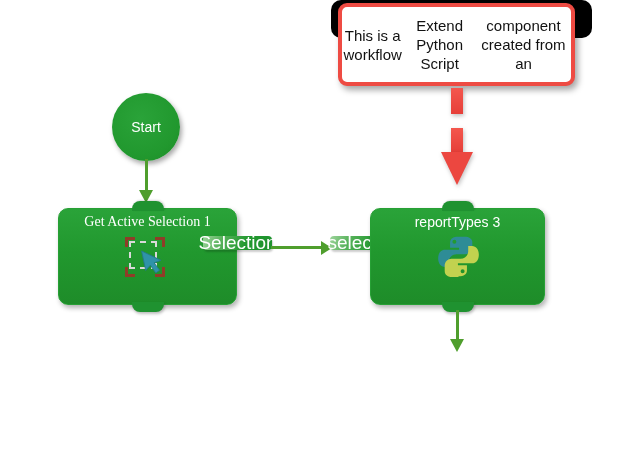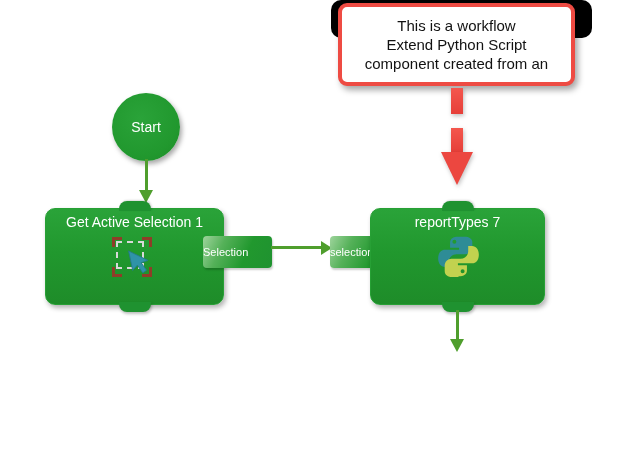--- a/index.html
+++ b/index.html
@@ -11,21 +11,21 @@
   }
   
   .backdrop {
     position:absolute; left:331px; top:0; width:261px; height:38px;
     background:#000; border-radius:10px;
   }
   .callout {
     position:absolute; left:338px; top:3px; width:237px; height:83px;
     background:#ffffff; border:4px solid #ee4b43; border-radius:9px;
     box-shadow:3px 4px 6px rgba(0,0,0,0.35);
-    display:flex; flex-direction:column; justify-content:center; align-items:center;
+    display:flex; flex-direction:row; justify-content:center; align-items:center;
     text-align:center; color:#111; font-size:15px; line-height:19px;
   }
   .red-arrow-seg {
     position:absolute; left:451px; width:12px;
     background:linear-gradient(180deg,#f4574e,#e63f39);
     filter:drop-shadow(1px 2px 2px rgba(0,0,0,0.25));
   }
   .red-seg1 { top:88px; height:26px; }
   .red-seg2 { top:128px; height:24px; }
   .red-arrow-head {
@@ -44,39 +44,39 @@
   }
   .start-circle { left:112px; top:93px; }
   .end-circle { left:424px; top:356px; }
   
   .wf-node {
     position:absolute; height:97px; border-radius:10px;
     background:linear-gradient(180deg,#2aa339,#21982e 45%,#1e8c29);
     border:1px solid #27a035;
     box-shadow:2px 3px 5px rgba(0,0,0,0.3);
   }
-  .node-left { left:45px; top:208px; width:179px; }
+  .node-left { left:58px; top:208px; width:179px;font-family:Liberation Serif, serif; }
   .node-right { left:370px; top:208px; width:175px; }
   .node-title {
     position:absolute; top:5px; left:0; right:0; text-align:center;
     color:#fff; font-size:14px; white-space:nowrap;
   }
   .notch {
     position:absolute; width:32px; height:10px; background:#1f9230;
   }
   .notch-top { top:-8px; border-radius:8px 8px 0 0; box-shadow:1px -1px 2px rgba(0,0,0,0.15); }
   .notch-bottom { bottom:-8px; border-radius:0 0 8px 8px; box-shadow:1px 2px 3px rgba(0,0,0,0.25); }
   .node-left .notch { left:73px; }
   .node-right .notch { left:71px; }
   
   .port-tag {
-    position:absolute; height:32px; border-radius:4px;
+    position:absolute; height:14px; border-radius:4px;
     background:linear-gradient(115deg,#9ed49c 0%,#55b159 28%,#21982e 62%,#1f9230 100%);
-    color:#fff; font-size:11px;
-    display:flex; align-items:center; 
+    color:#fff; font-size:19px;
+    display:flex; align-items:center; justify-content:center;
     box-shadow:1px 2px 2px rgba(0,0,0,0.2);
   }
   .tag-selection-out { left:203px; top:236px; width:69px; }
   .tag-selection-in { left:330px; top:236px; width:70px; }
   
   .green-line-v { position:absolute; width:3px; background:#4f9e2d; }
   .green-line-h { position:absolute; height:3px; background:#4f9e2d; }
   .green-head-down {
     position:absolute; width:0; height:0;
     border-left:7px solid transparent; border-right:7px solid transparent;
@@ -151,21 +151,21 @@
   </div>
   <div class="green-line-h conn-mid-line"></div>
   <div class="green-head-right conn-mid-head"></div>
   <div class="port-tag tag-selection-in">
     <span>selection</span>
   </div>
 
   <div class="wf-node node-right">
     <div class="notch notch-top"></div>
     <div class="notch notch-bottom"></div>
-    <div class="node-title">reportTypes 7</div>
+    <div class="node-title">reportTypes 3</div>
     <svg class="py-icon" width="47" height="47" viewBox="0 0 64 64">
       <path fill="#2e8c96" fill-rule="evenodd" d="M32 5c-7.5 0-11.5 2.7-11.5 8.3v6.9h12.3v2.6H13.6c-5.8 0-9.3 4.7-9.3 11.7s3.5 11.8 9.3 11.8h5.2v-7.2c0-5.7 4.7-10.3 10.4-10.3h12.3c5.2 0 9.3-4.2 9.3-9.3v-7.2C50.8 7.7 46.2 5 40.5 5H32zm-5.6 4.3a2.7 2.7 0 1 1 0 5.4 2.7 2.7 0 0 1 0-5.4z"></path>
       <path fill="#c2d24f" fill-rule="evenodd" d="M32 59c7.5 0 11.5-2.7 11.5-8.3v-6.9H31.2v-2.6h19.2c5.8 0 9.3-4.7 9.3-11.7s-3.5-11.8-9.3-11.8h-5.2v7.2c0 5.7-4.7 10.3-10.4 10.3H22.5c-5.2 0-9.3 4.2-9.3 9.3v7.2c0 5.6 4.6 8.3 10.3 8.3H32zm5.6-4.3a2.7 2.7 0 1 1 0-5.4 2.7 2.7 0 0 1 0 5.4z"></path>
     </svg>
   </div>
 
   <div class="green-line-v conn-end-line"></div>
   <div class="green-head-down conn-end-head"></div>
 
 

